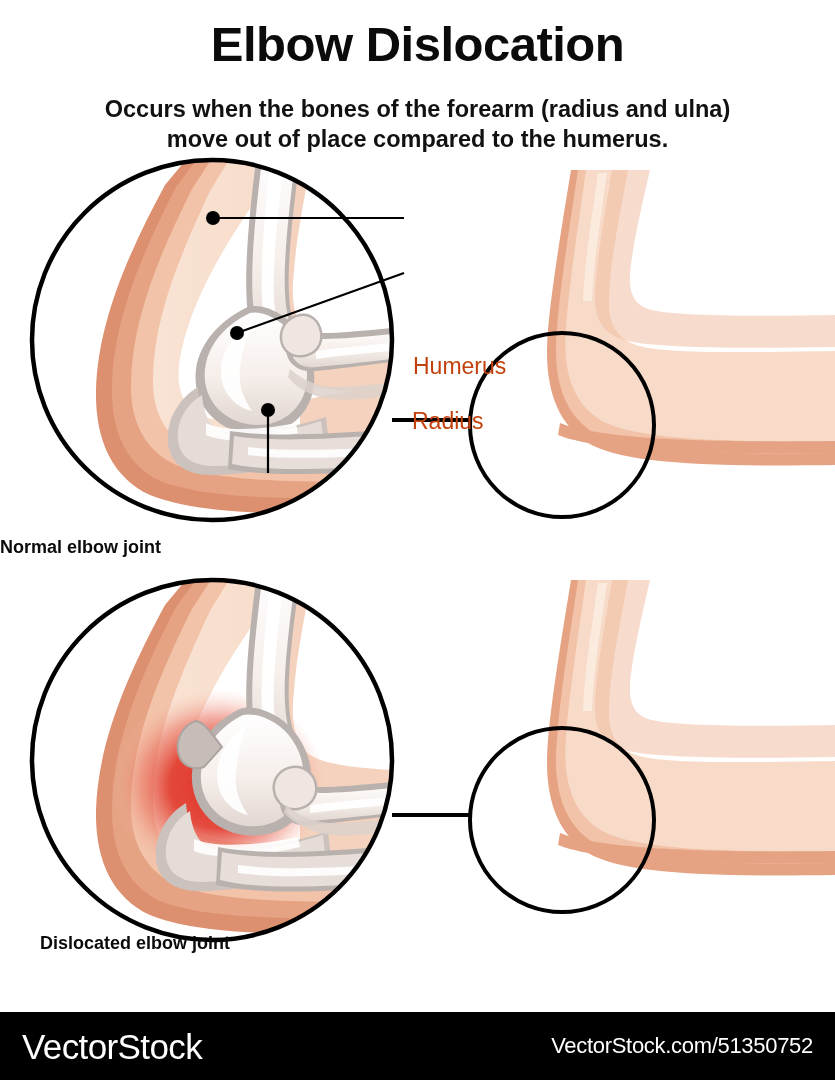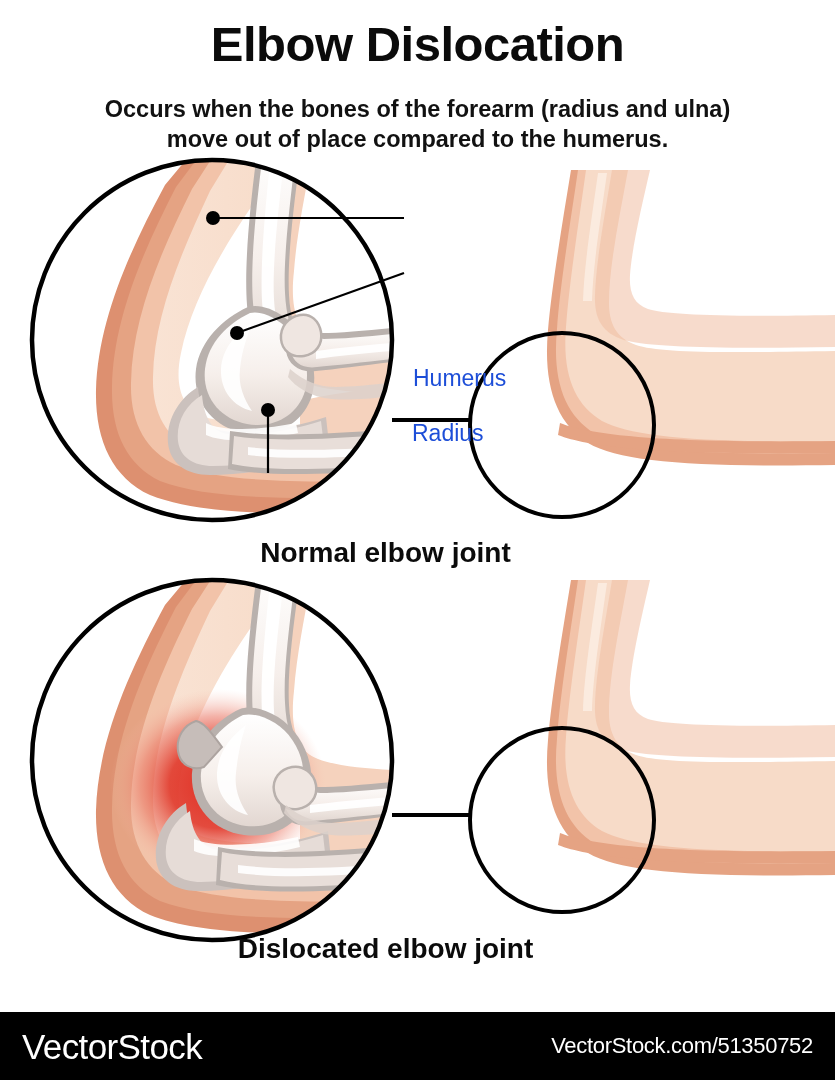--- a/index.html
+++ b/index.html
@@ -26,32 +26,31 @@
 
   
   .panel { position:relative; width:835px; }
   .panel-normal { height:420px; }
   .panel-dislocated { height:420px; }
 
   .stage { position:absolute; left:0; top:0; width:835px; height:380px; }
   .stage svg { display:block; width:835px; height:380px; }
 
   .caption {
-    position:absolute; left:0; width:771px; text-align:center;
-    font-size:28px; font-weight:bold; color:#0b0b0b;
+    position:absolute; left:0; width:771px; text-align:left;
+    font-size:18px; font-weight:bold; color:#0b0b0b;
   }
 
   
   .anno {
     position:absolute;
     font-size:23px;
-    color:#1d4ed8;
+    color:#c2410c;
     white-space:nowrap;
     font-weight:normal;
-    margin-top:12px;
   }
   .anno-humerus { left:413px; top:198px; }
   .anno-radius  { left:412px; top:253px; }
   .anno-ulna    { left:243px; top:472px; }
 
   
   .footer {
     position:absolute; left:0; bottom:0;
     width:835px; height:68px;
     background:#000000;
@@ -310,19 +309,19 @@
         <path d="M612 5 C604 54 596 98 595 130 C594 156 604 170 628 176
                  C652 182 720 184 835 182 L835 150 C726 152 666 150 648 144
                  C634 139 629 128 630 110 C632 82 642 40 650 5 Z" fill="#f0bda2" opacity="0.55"></path>
         <path d="M598 8 C591 58 584 102 583 136 L592 136 C593 102 600 58 607 8 Z" fill="#fbece1" opacity="0.9"></path>
         <path d="M560 258 C596 272 680 278 835 276 L835 288 C676 290 594 284 558 270 Z" fill="#e5a383"></path>
       </g>
       <circle cx="562" cy="245" r="92" fill="none" stroke="#000000" stroke-width="4"></circle>
     </svg>
   </div>
 
-  <div class="caption" style="top:358px;">Dislocated elbow joint</div>
+  <div class="caption" style="top:358px;margin-left:40px;">Dislocated elbow joint</div>
 </div>
 
 <div class="footer">
   <div class="footer-logo">VectorStock</div>
   <div class="footer-url">VectorStock.com/51350752</div>
 </div>
 
 </body></html>

